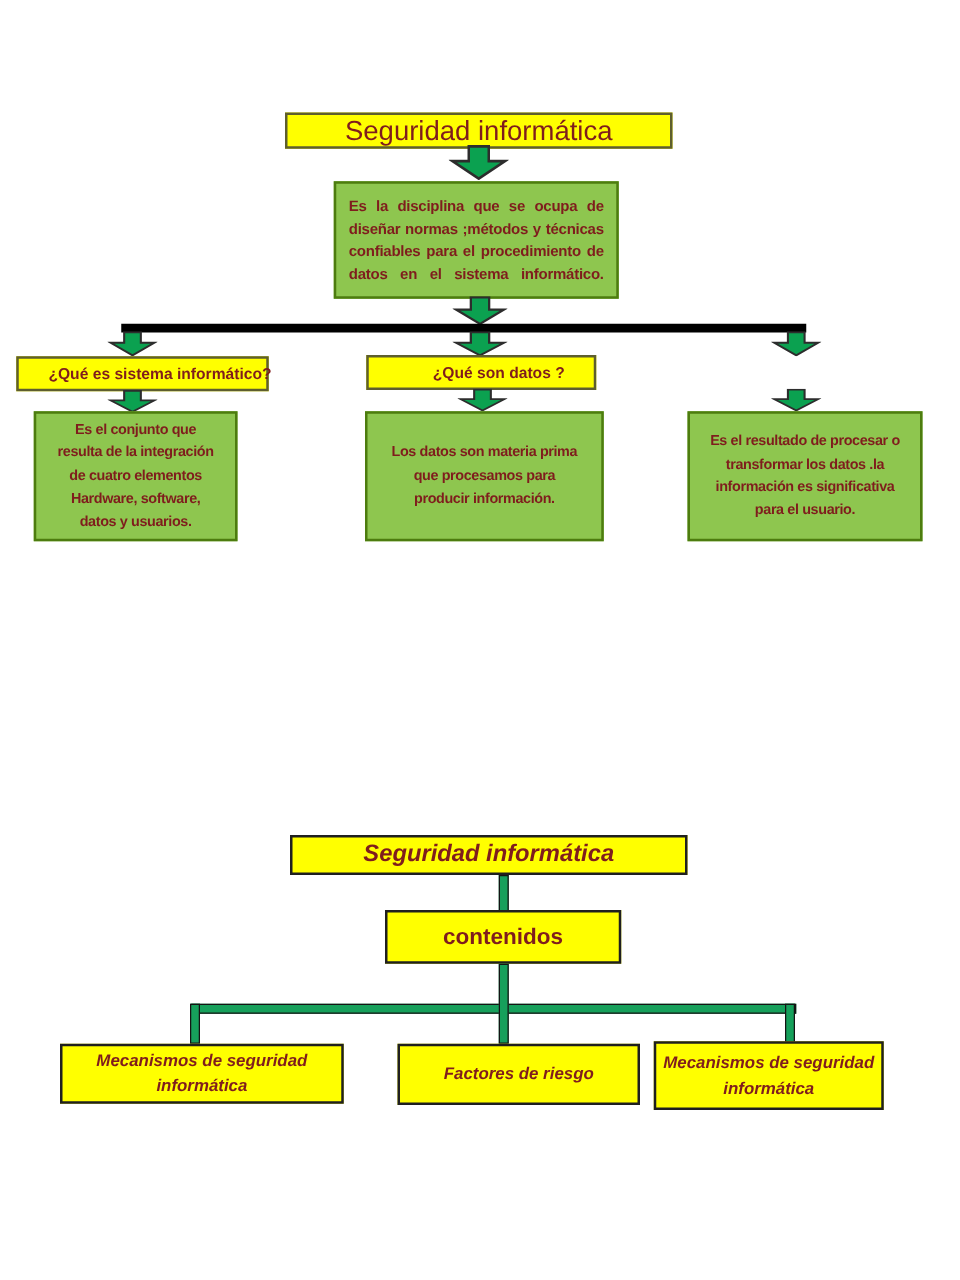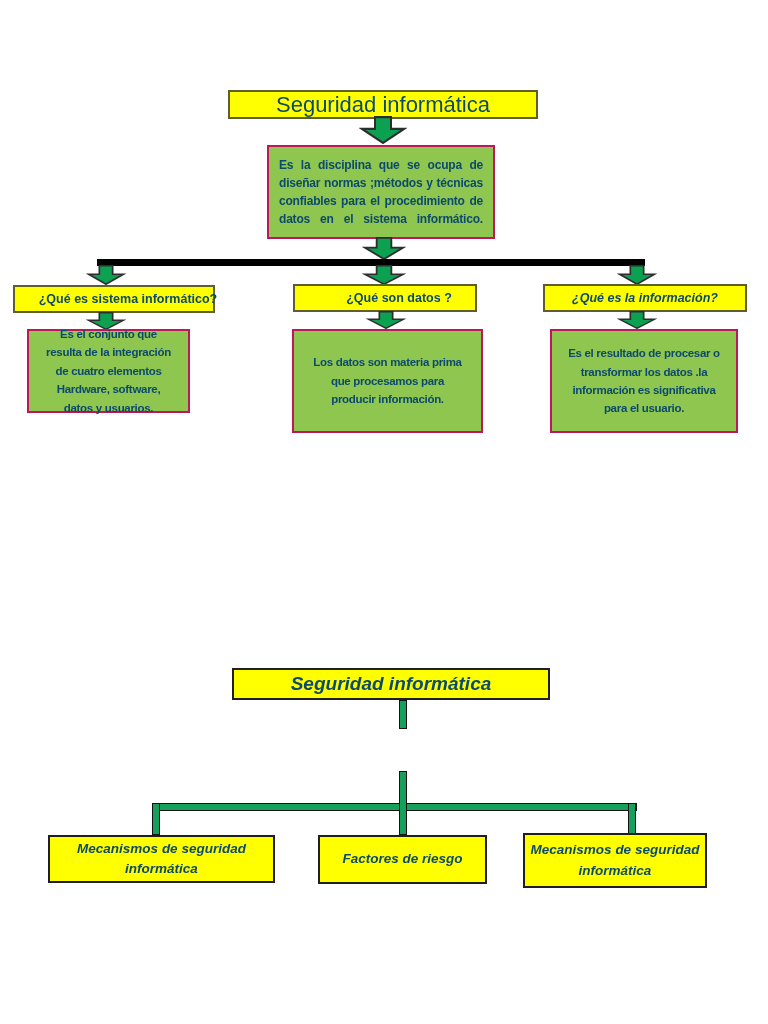--- a/index.html
+++ b/index.html
@@ -3,40 +3,40 @@
 <meta charset="utf-8">
 <style>
   * { margin: 0; padding: 0; box-sizing: border-box; }
   html, body { background: #e9e9e9; }
   body { font-family: "Liberation Sans", sans-serif; }
   .page {
     position: relative;
     width: 768px; height: 1024px;
     background: #ffffff;
     overflow: hidden;
-    color: #0c4a6e;
+    color: #7f1d1d;
   }
   .abs { position: absolute; }
 
   
   .ybox {
     background: #ffff00;
     border: 2px solid #5e5e2e;
     display: flex; align-items: center; justify-content: center;
     text-align: center;
   }
   .ybox2 {
     background: #ffff00;
     border: 2px solid #1f1f1f;
     display: flex; align-items: center; justify-content: center;
     text-align: center;
   }
   .gbox {
     background: #8ec64f;
-    border: 2px solid #be185d;
+    border: 2px solid #4d7c0f;
   }
   .answer {
     display: flex; flex-direction: column; justify-content: center;
     text-align: center;
     font-weight: bold;
     font-size: 11.5px;
     line-height: 1.6;
     letter-spacing: -0.3px;
     white-space: pre-line;
   }
@@ -58,38 +58,38 @@
   .d1-arrowC { left: 362px; top: 265px; width: 44px; height: 20px; }
   .d1-arrowL { left: 86px;  top: 265px; width: 40px; height: 20px; }
   .d1-arrowR { left: 617px; top: 265px; width: 40px; height: 20px; }
   .d1-q      { font-weight: bold; font-size: 12.5px; white-space: nowrap; }
   .d1-q0 { left: 13px;  top: 285px; width: 202px; height: 28px; padding-left: 28px; }
   .d1-q1 { left: 293px; top: 284px; width: 184px; height: 28px; padding-left: 28px; }
   .d1-q2 { left: 543px; top: 284px; width: 204px; height: 28px; font-style: italic; }
   .d1-arrowL2 { left: 86px;  top: 312px; width: 40px; height: 18px; }
   .d1-arrowM2 { left: 366px; top: 311px; width: 40px; height: 18px; }
   .d1-arrowR2 { left: 617px; top: 311px; width: 40px; height: 18px; }
-  .d1-a0 { left: 27px;  top: 329px; width: 163px; height: 84px; }
+  .d1-a0 { left: 27px;  top: 329px; width: 163px; height: 104px; }
   .d1-a1 { left: 292px; top: 329px; width: 191px; height: 104px; }
   .d1-a2 { left: 550px; top: 329px; width: 188px; height: 104px; }
 
   
   .d2-title { left: 232px; top: 668px; width: 318px; height: 32px;
               font-size: 19px; font-weight: bold; font-style: italic; }
   .d2-v1 { left: 399px; top: 700px; width: 8px; height: 29px; }
   .d2-sub { left: 308px; top: 728px; width: 189px; height: 43px;
             font-size: 18px; font-weight: bold; }
   .d2-v2 { left: 399px; top: 771px; width: 8px; height: 64px; }
   .d2-h  { left: 153px; top: 803px; width: 484px; height: 8px; }
   .d2-vL { left: 152px; top: 803px; width: 8px; height: 32px; }
   .d2-vR { left: 628px; top: 803px; width: 8px; height: 31px; }
   .d2-item { font-weight: bold; font-style: italic; font-size: 13.5px;
              line-height: 1.5; white-space: pre-line; }
   .d2-b0 { left: 48px;  top: 835px; width: 227px; height: 48px; }
-  .d2-b1 { left: 318px; top: 835px; width: 169px; height: 49px; }
+  .d2-b1 { left: 318px; top: 835px; width: 194px; height: 49px; }
   .d2-b2 { left: 523px; top: 833px; width: 184px; height: 55px; }
 </style>
 </head>
 <body>
 
 <div class="page">
 
   <div class="abs ybox d1-title">
     <span>Seguridad informática</span>
   </div>
@@ -126,23 +126,20 @@
     <svg viewBox="0 0 48 26" preserveAspectRatio="none">
         <polygon points="16,1 32,1 32,12 45,12 24,25 3,12 16,12" fill="#0ba150" stroke="#2d2d2d" stroke-width="2"></polygon>
       </svg>
   </div>
 
   <div class="abs ybox d1-q d1-q0">
     <span>¿Qué es sistema informático?</span>
   </div>
   <div class="abs ybox d1-q d1-q1">
     <span>¿Qué son datos ?</span>
-  </div>
-  <div class="abs ybox d1-q d1-q2">
-    <span>¿Qué es la información?</span>
   </div>
 
   <div class="abs arrow d1-arrowL2">
     <svg viewBox="0 0 48 26" preserveAspectRatio="none">
         <polygon points="16,1 32,1 32,12 45,12 24,25 3,12 16,12" fill="#0ba150" stroke="#2d2d2d" stroke-width="2"></polygon>
       </svg>
   </div>
   <div class="abs arrow d1-arrowM2">
     <svg viewBox="0 0 48 26" preserveAspectRatio="none">
         <polygon points="16,1 32,1 32,12 45,12 24,25 3,12 16,12" fill="#0ba150" stroke="#2d2d2d" stroke-width="2"></polygon>
@@ -172,20 +169,23 @@
 que procesamos para
 producir información.</span>
   </div>
 
   <div class="abs ybox2 d2-title">
     <span>Seguridad informática</span>
   </div>
 
   <div class="abs conn d2-v1"></div>
 
+  <div class="abs ybox2 d2-sub">
+    <span>contenidos</span>
+  </div>
 
   <div class="abs conn d2-h"></div>
   <div class="abs conn d2-v2"></div>
   <div class="abs conn d2-vL"></div>
   <div class="abs conn d2-vR"></div>
 
   <div class="abs ybox2 d2-item d2-b0">
     <span>Mecanismos de seguridad
 informática</span>
   </div>

